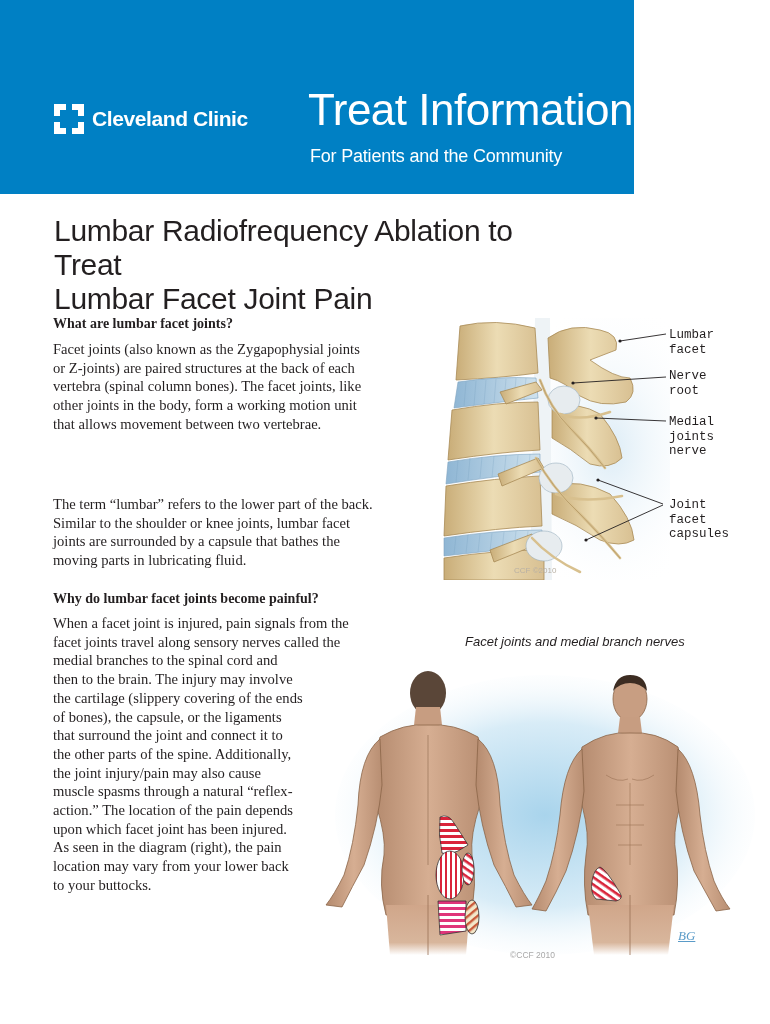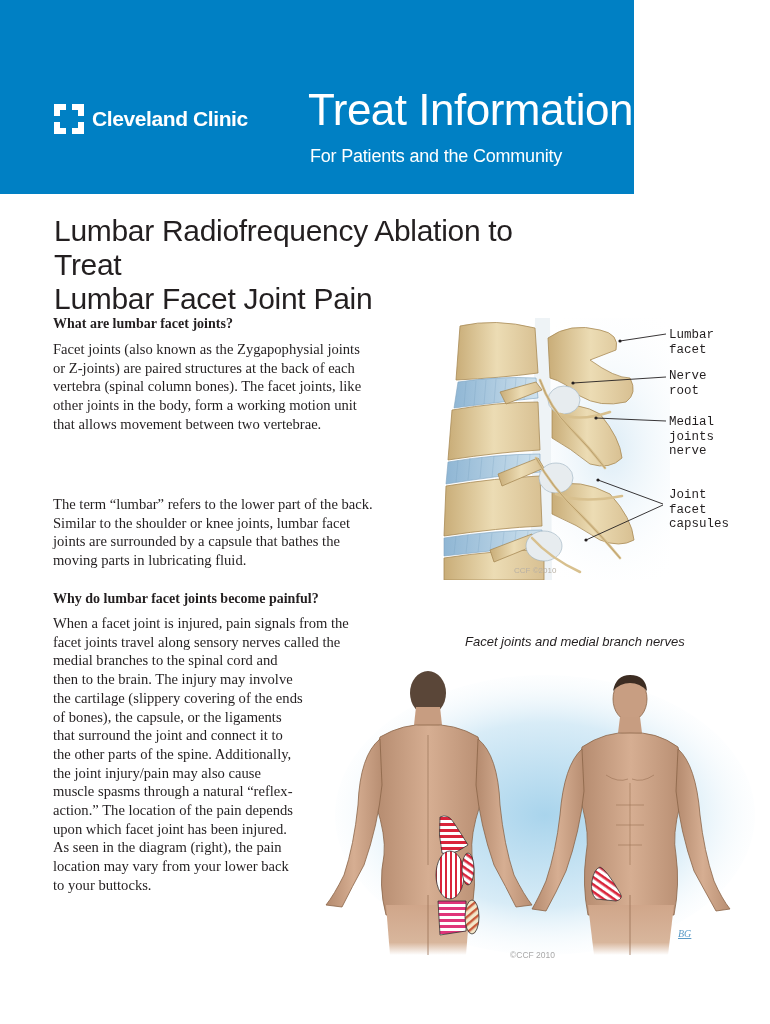--- a/index.html
+++ b/index.html
@@ -26,21 +26,21 @@
   
   .spine-fig { position: absolute; left: 440px; top: 318px; width: 230px; height: 262px; }
   .spine-label { position: absolute; left: 669px; font-family: Liberation Mono, monospace; font-size: 12.5px; line-height: 14.5px; color: #231f20; }
   .leader { position: absolute; left: 0; top: 0; width: 770px; height: 1024px; pointer-events: none; }
   .spine-credit { position: absolute; left: 514px; top: 566px; font-family: "Liberation Sans", sans-serif; font-size: 8px; color: #b8b0a4; }
   .caption { position: absolute; font-family: "Liberation Sans", sans-serif; font-style: italic; font-size: 13px; color: #231f20; margin-top: 44px; }
 
   
   .body-fig { position: absolute; left: 320px; top: 655px; width: 450px; height: 315px; }
   .body-credit { position: absolute; left: 510px; top: 950px; font-family: "Liberation Sans", sans-serif; font-size: 8.5px; color: #a8a8a8; }
-  .signature { position: absolute; left: 678px; top: 928px; font-family: "Liberation Serif", serif; font-style: italic; font-size: 10px; color: #5a9bc8; text-decoration: underline; }
+  .signature { position: absolute; left: 678px; top: 928px; font-family: "Liberation Serif", serif; font-style: italic; font-size: 13px; color: #5a9bc8; text-decoration: underline; }
 </style>
 </head>
 <body>
 
 <div class="header">
   <div class="logo">
     <div class="logo-mark">
       <svg width="34" height="34" viewBox="0 0 34 34">
         <path d="M2 2 H14 V8 H8 V14 H2 Z" fill="#fff"></path>
         <path d="M20 2 H32 V14 H26 V8 H20 Z" fill="#fff"></path>
@@ -176,21 +176,21 @@
 </div>
 <div class="spine-label" style="top:369px;">
   <span style="display:block">Nerve</span>
   <span style="display:block">root</span>
 </div>
 <div class="spine-label" style="top:415px;">
   <span style="display:block">Medial</span>
   <span style="display:block">joints</span>
   <span style="display:block">nerve</span>
 </div>
-<div class="spine-label" style="top:488px;">
+<div class="spine-label" style="top:498px;">
   <span style="display:block">Joint</span>
   <span style="display:block">facet</span>
   <span style="display:block">capsules</span>
 </div>
 
 <div class="spine-credit">CCF ©2010</div>
 <div class="caption" style="left:465px; top:590px;">Facet joints and medial branch nerves</div>
 
 <div class="body-fig">
   <svg width="450" height="315" viewBox="0 0 450 315">

